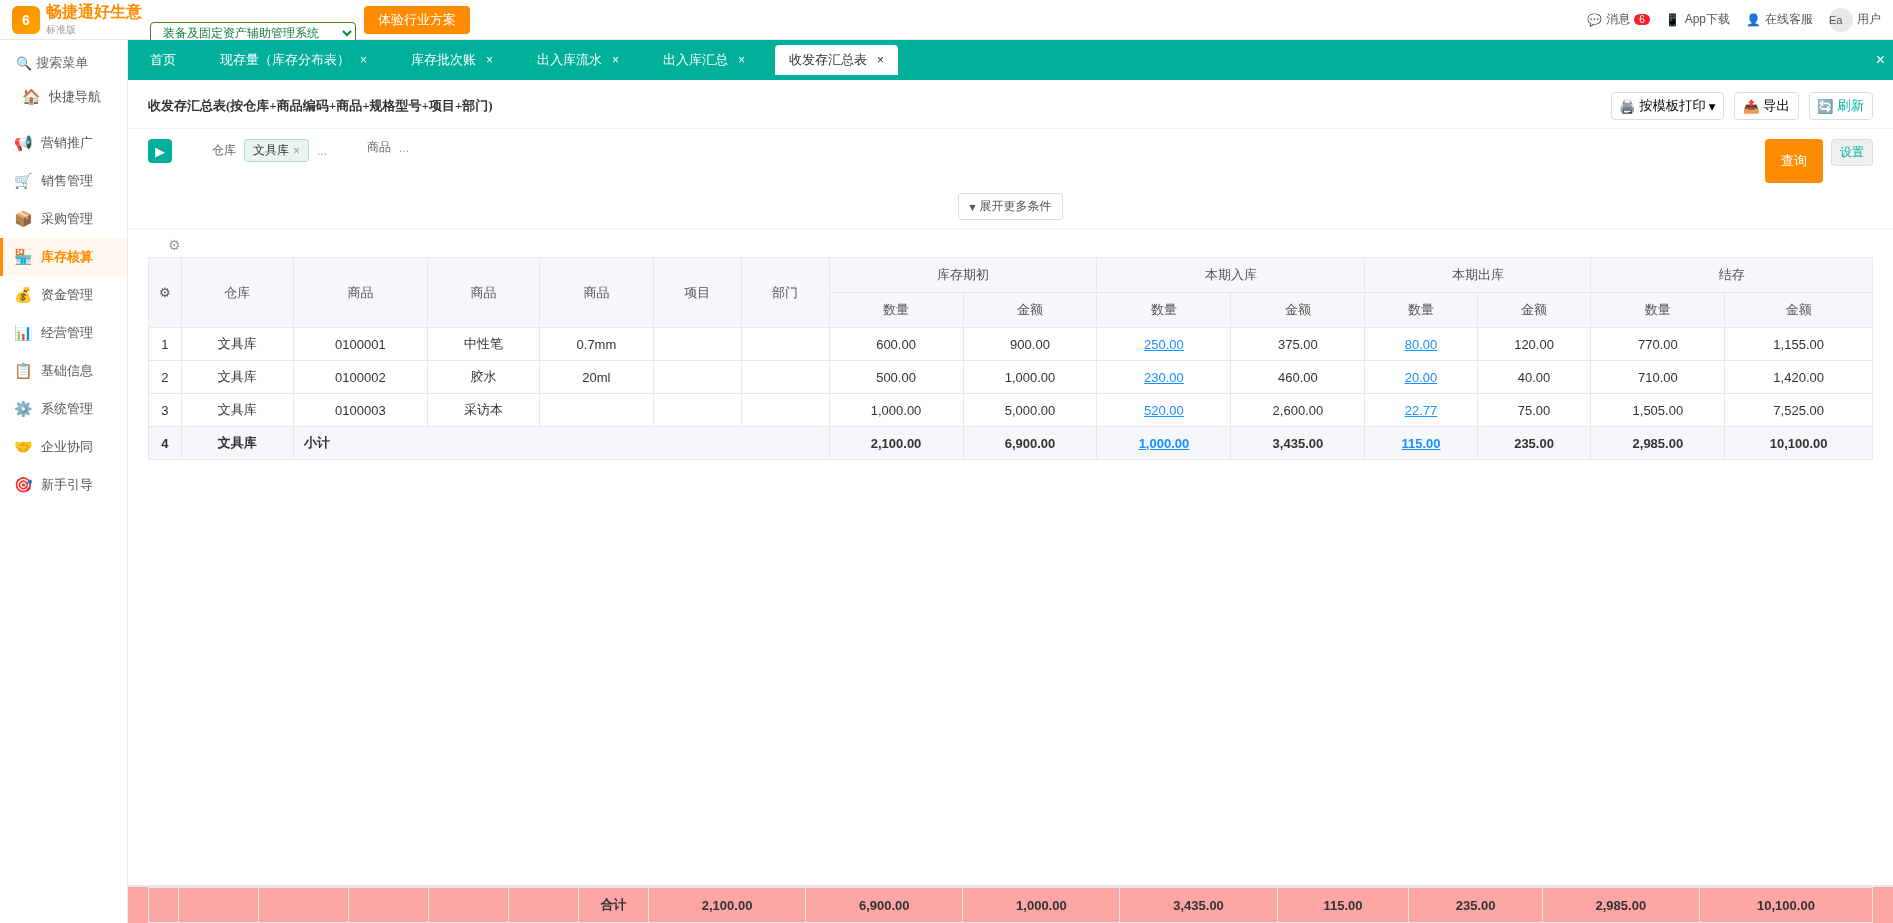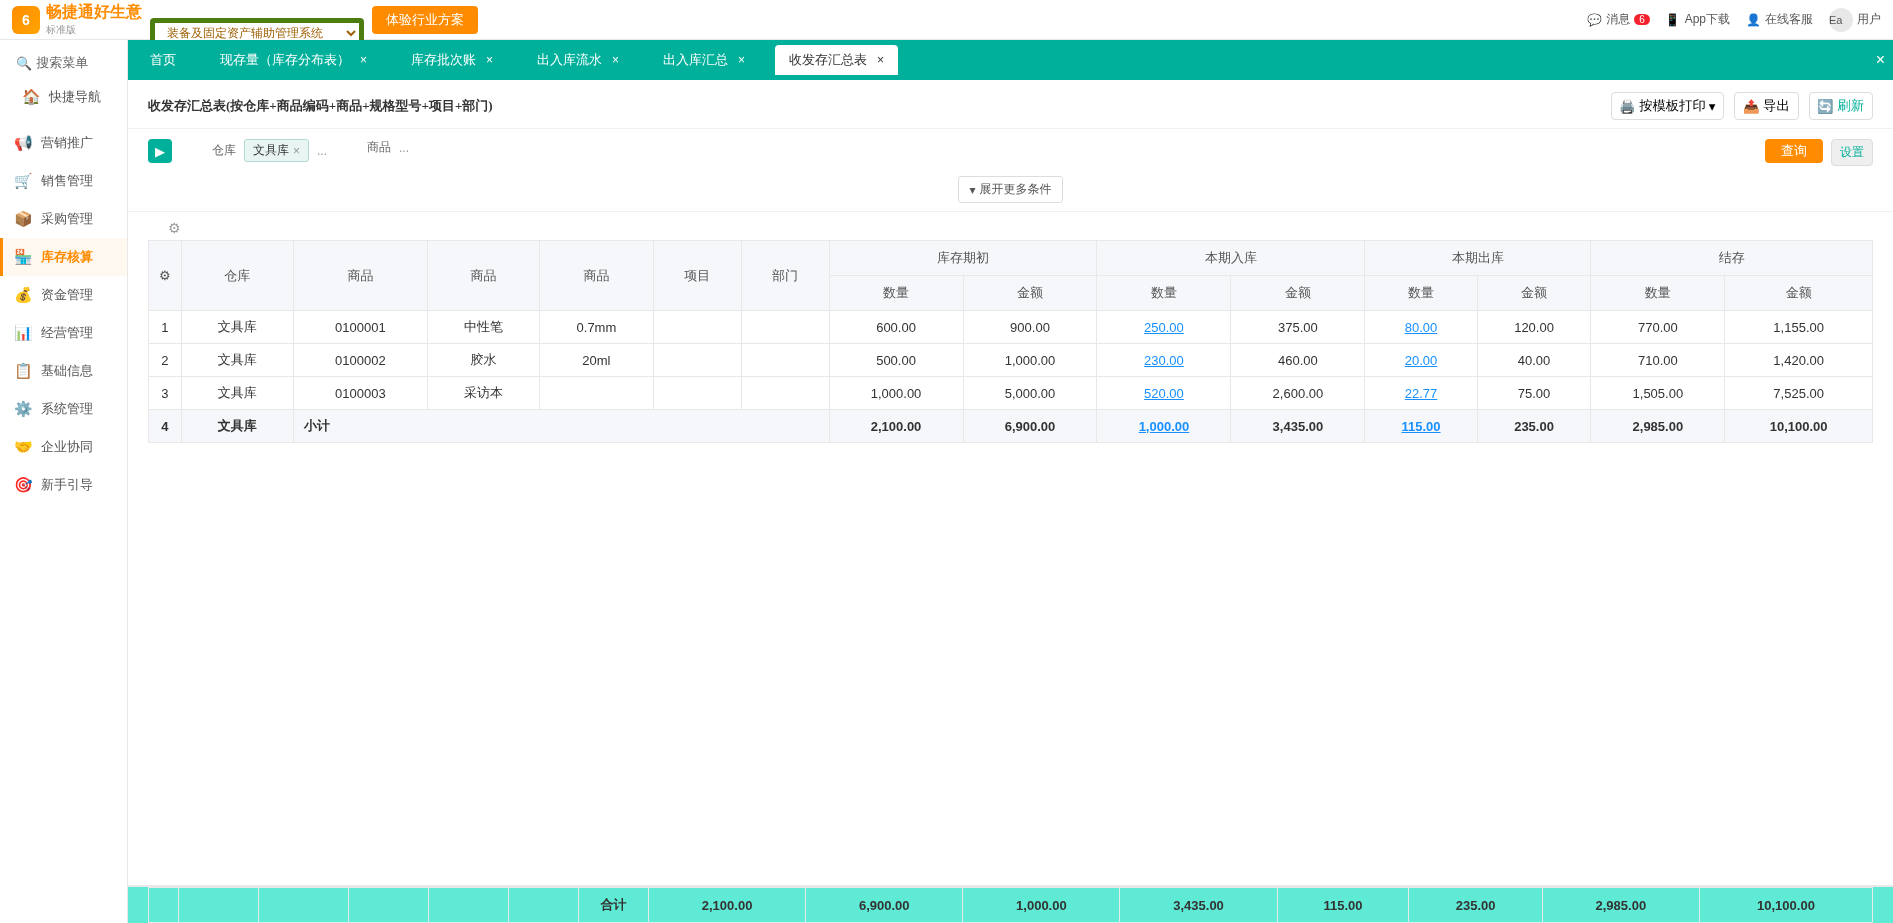--- a/index.html
+++ b/index.html
@@ -9,21 +9,21 @@
     .app-wrapper { display: flex; flex-direction: column; height: 923px; width: 1893px; }
     .top-bar { height: 40px; background: #fff; display: flex; align-items: center; justify-content: space-between; padding: 0 12px; border-bottom: 1px solid #e8e8e8; flex-shrink: 0; }
     .main-area { display: flex; flex: 1; overflow: hidden; }
     .sidebar { width: 128px; background: #fff; border-right: 1px solid #e8e8e8; flex-shrink: 0; display: flex; flex-direction: column; }
     .content-area { flex: 1; display: flex; flex-direction: column; overflow: hidden; }
 
     
     .top-bar-left { display: flex; align-items: center; gap: 8px; }
     .logo-box { display: flex; align-items: center; gap: 6px; }
     .logo-icon { width: 28px; height: 28px; background: linear-gradient(135deg, #ff8c00, #ffa500); border-radius: 6px; display: flex; align-items: center; justify-content: center; color: #fff; font-size: 14px; font-weight: bold; }
-    .system-select { border: 5px solid #4d7c0f; border-radius: 4px; padding: 2px 20px 2px 8px; font-size: 12px; color: #a16207; background: #fff; cursor: pointer; margin-top: 27px; }
+    .system-select { border: 1px solid #4d7c0f; border-radius: 4px; padding: 2px 20px 2px 8px; font-size: 12px; color: #15803d; background: #fff; cursor: pointer; margin-top: 27px; }
     .trial-btn { background: #ff8c00; color: #fff; border: none; border-radius: 4px; padding: 5px 14px; font-size: 13px; cursor: pointer; }
     .top-bar-right { display: flex; align-items: center; gap: 16px; font-size: 12px; color: #555; }
     .top-bar-right-item { display: flex; align-items: center; gap: 4px; cursor: pointer; }
     .badge { background: #f5222d; color: #fff; border-radius: 8px; padding: 0 5px; font-size: 10px; }
     .user-avatar { width: 24px; height: 24px; background: #e8e8e8; border-radius: 50%; display: flex; align-items: center; justify-content: flex-start; font-size: 11px; }
 
     
     .tab-bar { height: 40px; background: #00b09b; display: flex; align-items: center; padding: 0 8px; gap: 16px; flex-shrink: 0; }
     .tab-item { height: 30px; padding: 0 14px; border-radius: 4px 4px 0 0; display: flex; align-items: center; gap: 6px; font-size: 13px; cursor: pointer; color: #fff; background: transparent; white-space: nowrap; }
     .tab-item.active { background: #fff; color: #333; border-radius: 4px 4px 0 0; align-items: center; }
@@ -47,37 +47,37 @@
     .filter-collapse-btn { width: 24px; height: 24px; background: #00b09b; color: #fff; border-radius: 4px; display: flex; align-items: center; justify-content: center; cursor: pointer; flex-shrink: 0; }
     .filter-label { color: #666; font-size: 12px; white-space: nowrap; }
     .date-filter-group { display: flex; align-items: center; gap: 4px; }
     .date-btn { padding: 2px 8px; border-radius: 3px; cursor: pointer; font-size: 12px; color: #555; background: transparent; border: none; }
     .date-btn.active { background: #ff8c00; color: #fff; border-radius: 3px; }
     .date-range { font-size: 11px; color: #999; margin-top: 2px; }
     .warehouse-tag { background: #e8f5f3; border: 1px solid #b3d9d4; border-radius: 3px; padding: 2px 8px; font-size: 12px; color: #333; display: flex; align-items: center; gap: 4px; }
     .tag-close { cursor: pointer; color: #999; }
     .filter-dots { color: #999; font-size: 12px; cursor: pointer; }
     .expand-btn { display: flex; align-items: center; gap: 4px; color: #555; font-size: 12px; cursor: pointer; padding: 4px 10px; border: 1px solid #ddd; border-radius: 3px; }
-    .query-btn { background: #ff8c00; color: #fff; border: none; border-radius: 4px; padding: 3px 16px; font-size: 13px; cursor: pointer; }
+    .query-btn { background: #ff8c00; color: #fff; border: none; border-radius: 4px; padding: 13px 16px; font-size: 13px; cursor: pointer; }
     .setting-btn { color: #00b09b; font-size: 12px; cursor: pointer; padding: 4px 8px; border: 1px solid #ddd; border-radius: 4px; }
     .filter-section { display: flex; flex-direction: column; gap: 6px; padding: 10px 20px 4px; border-bottom: 1px solid #f0f0f0; }
     .filter-main-row { display: flex; align-items: flex-start; gap: 20px; }
     .expand-row { display: flex; align-items: center; justify-content: center; padding: 4px 0; }
 
     
     .table-container { padding: 0 20px; overflow-x: auto; }
     .data-table { width: 100%; border-collapse: collapse; font-size: 13px; }
     .data-table th { background: #f5f7fa; color: #555; font-weight: normal; padding: 8px 10px; text-align: center; border: 1px solid #e8e8e8; white-space: nowrap; }
     .data-table td { padding: 7px 10px; border: 1px solid #e8e8e8; text-align: center; white-space: nowrap; }
     .data-table .subtotal-row td { font-weight: bold; background: #f5f7fa; }
     .link-num { color: #1890ff; text-decoration: underline; cursor: pointer; }
     .settings-icon-cell { width: 30px; }
 
     
-    .footer-total { position: sticky; bottom: 0; background: #5eead4; border-top: 2px solid #e8e8e8; padding: 0 20px; }
+    .footer-total { position: sticky; bottom: 0; background: #fca5a5; border-top: 2px solid #e8e8e8; padding: 0 20px; }
     .footer-total table { width: 100%; border-collapse: collapse; font-size: 13px; }
     .footer-total td { padding: 8px 10px; text-align: center; font-weight: bold; border: 1px solid #e8e8e8; }
 
     .gear-icon { font-size: 14px; color: #999; cursor: pointer; }
     .table-top-bar { display: flex; align-items: center; padding: 8px 20px 4px; }
   </style>
 </head>
 <body>
 
 <div class="app-wrapper">

